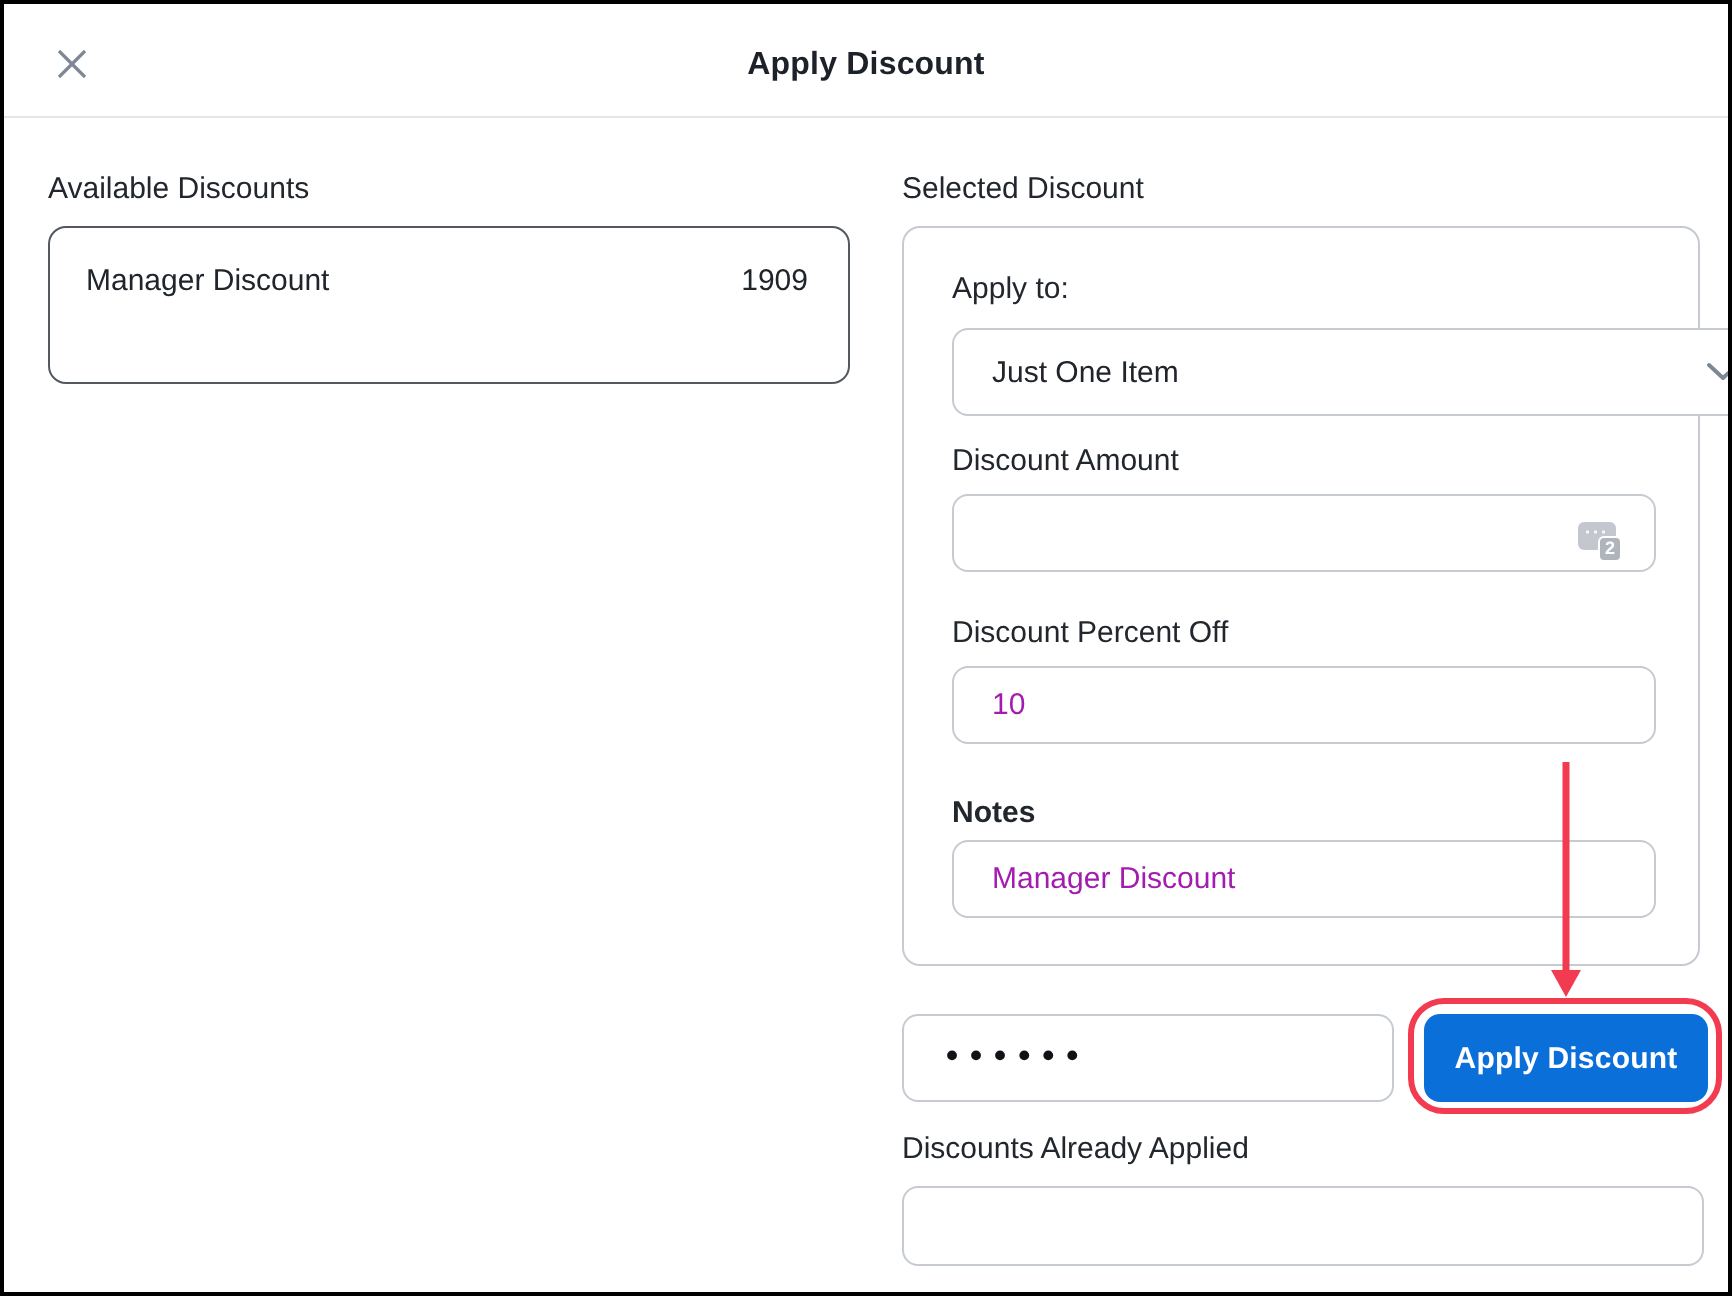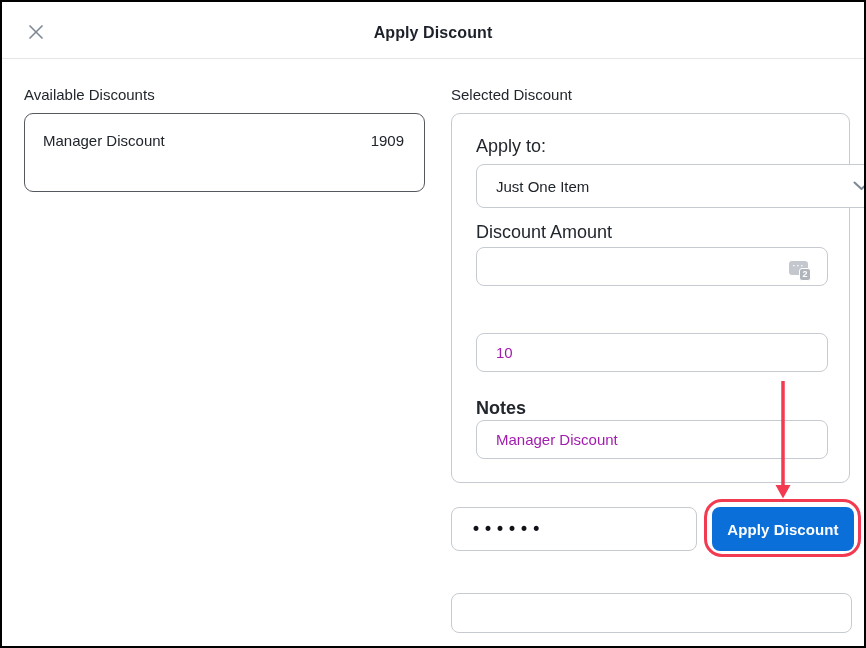--- a/index.html
+++ b/index.html
@@ -36,21 +36,21 @@
     padding: 14px 20px 0 18px; cursor: pointer;
   }
   .card-row { display: flex; justify-content: space-between; font-size: 15px; color: #20242b; line-height: 25px; }
 
   
   .sel-heading { left: 449px; top: 84px; }
   .panel {
     position: absolute; left: 449px; top: 111px; width: 399px; height: 370px;
     border: 1px solid #c6cbd1; border-radius: 9px; background: #fff;
   }
-  .panel .field-label { position: absolute; left: 24px; font-size: 18px; color: #22262d; }
+  .panel .field-label { position: absolute; left: 24px; font-size: 15px; color: #22262d; }
   .lbl-applyto { top: 22px; }
   .lbl-amount  { top: 108px; }
   .lbl-percent { top: 194px; }
   .lbl-notes   { top: 284px; font-weight: bold; }
 
   .dropdown {
     position: absolute; left: 24px; top: 50px; width: 411px; height: 44px;
     border: 1px solid #c6cbd1; border-radius: 8px; background: #fff;
     display: flex; align-items: center; justify-content: space-between;
     padding: 0 16px 0 19px; cursor: pointer; font-size: 15px; color: #20242b;
@@ -142,35 +142,37 @@
     <div class="dropdown">
       <span>Just One Item</span>
       <svg width="17" height="10" viewBox="0 0 17 10">
         <polyline points="1.5,1.5 8.5,8 15.5,1.5" fill="none" stroke="#7d8894" stroke-width="2" stroke-linecap="round" stroke-linejoin="round"></polyline>
       </svg>
     </div>
 
     <div class="field-label lbl-amount">Discount Amount</div>
     <input class="text-input inp-amount" value="" style="">
 
+    <div class="field-label lbl-percent">Discount Percent Off</div>
     <input class="text-input inp-percent" value="10" style="">
 
     <div class="field-label lbl-notes">Notes</div>
     <input class="text-input inp-notes" value="Manager Discount" style="">
   </div>
 
   <div class="keypad-icon">
     <div class="keypad-back">···</div>
     <div class="keypad-badge">2</div>
   </div>
 
   <input class="password-input" value="••••••" style="">
 
   <button class="apply-btn">Apply Discount</button>
 
+  <div class="section-heading applied-heading">Discounts Already Applied</div>
   <div class="applied-box"></div>
 
   <div class="annotation-ring"></div>
   <svg class="annotation-arrow" viewBox="0 0 866 648">
     <line x1="781" y1="379" x2="781" y2="484" stroke="#f23a50" stroke-width="3.5"></line>
     <polygon points="773.5,483 788.5,483 781,496.5" fill="#f23a50"></polygon>
   </svg>
 
 </div>
 

